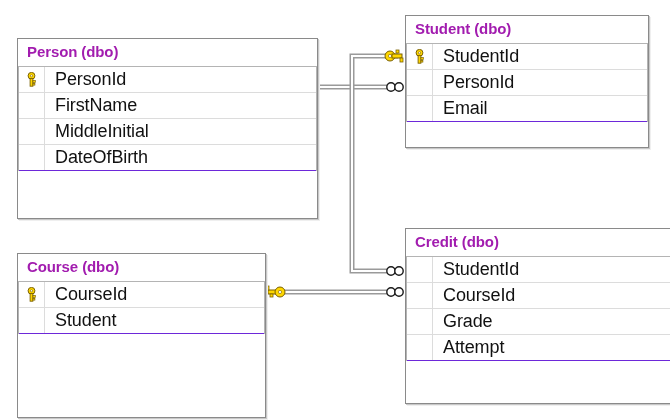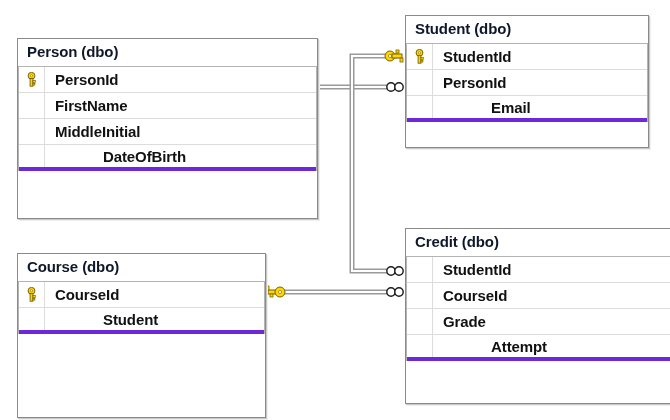--- a/index.html
+++ b/index.html
@@ -21,58 +21,57 @@
     position:absolute;
     z-index:2;
     background:#ffffff;
     border:1px solid #8a8a8a;
     box-shadow:1px 1px 0 0 #c8c8c8, 2px 2px 0 0 #efefef;
     box-sizing:border-box;
   }
   .entity-title{
     font-size:15px;
     font-weight:bold;
-    color:#0f172a;
+    color:#a21caf;
     padding:3px 0 4px 9px;
     background:#ffffff;
     line-height:20px;
     white-space:nowrap;
     letter-spacing:-0.1px;
   }
   .grid{
     border:1px solid #b4b4b4;
     border-bottom:none;
     box-sizing:border-box;
     background:#ffffff;
   }
   .row{
     display:flex;
     align-items:center;
     height:26px;
     border-bottom:1px solid #dcdcdc;
     box-sizing:border-box;
   }
-  .row:last-child{border-bottom:4px solid #6d28d9;gap:48px;}
+  .row:last-child{border-bottom:1px solid #6d28d9;}
   .gutter{
     width:26px;
     min-width:26px;
     height:100%;
     border-right:1px solid #dcdcdc;
     box-sizing:border-box;
     display:flex;
     align-items:center;
     justify-content:center;
   }
   .colname{
     padding-left:10px;
-    font-size:15px;
+    font-size:18px;
     color:#111111;
     white-space:nowrap;
     letter-spacing:-0.1px;
-    font-weight:bold;
   }
 
   
   .key-v{display:block;}
 </style>
 </head>
 <body>
 
 <div id="canvas">
 

